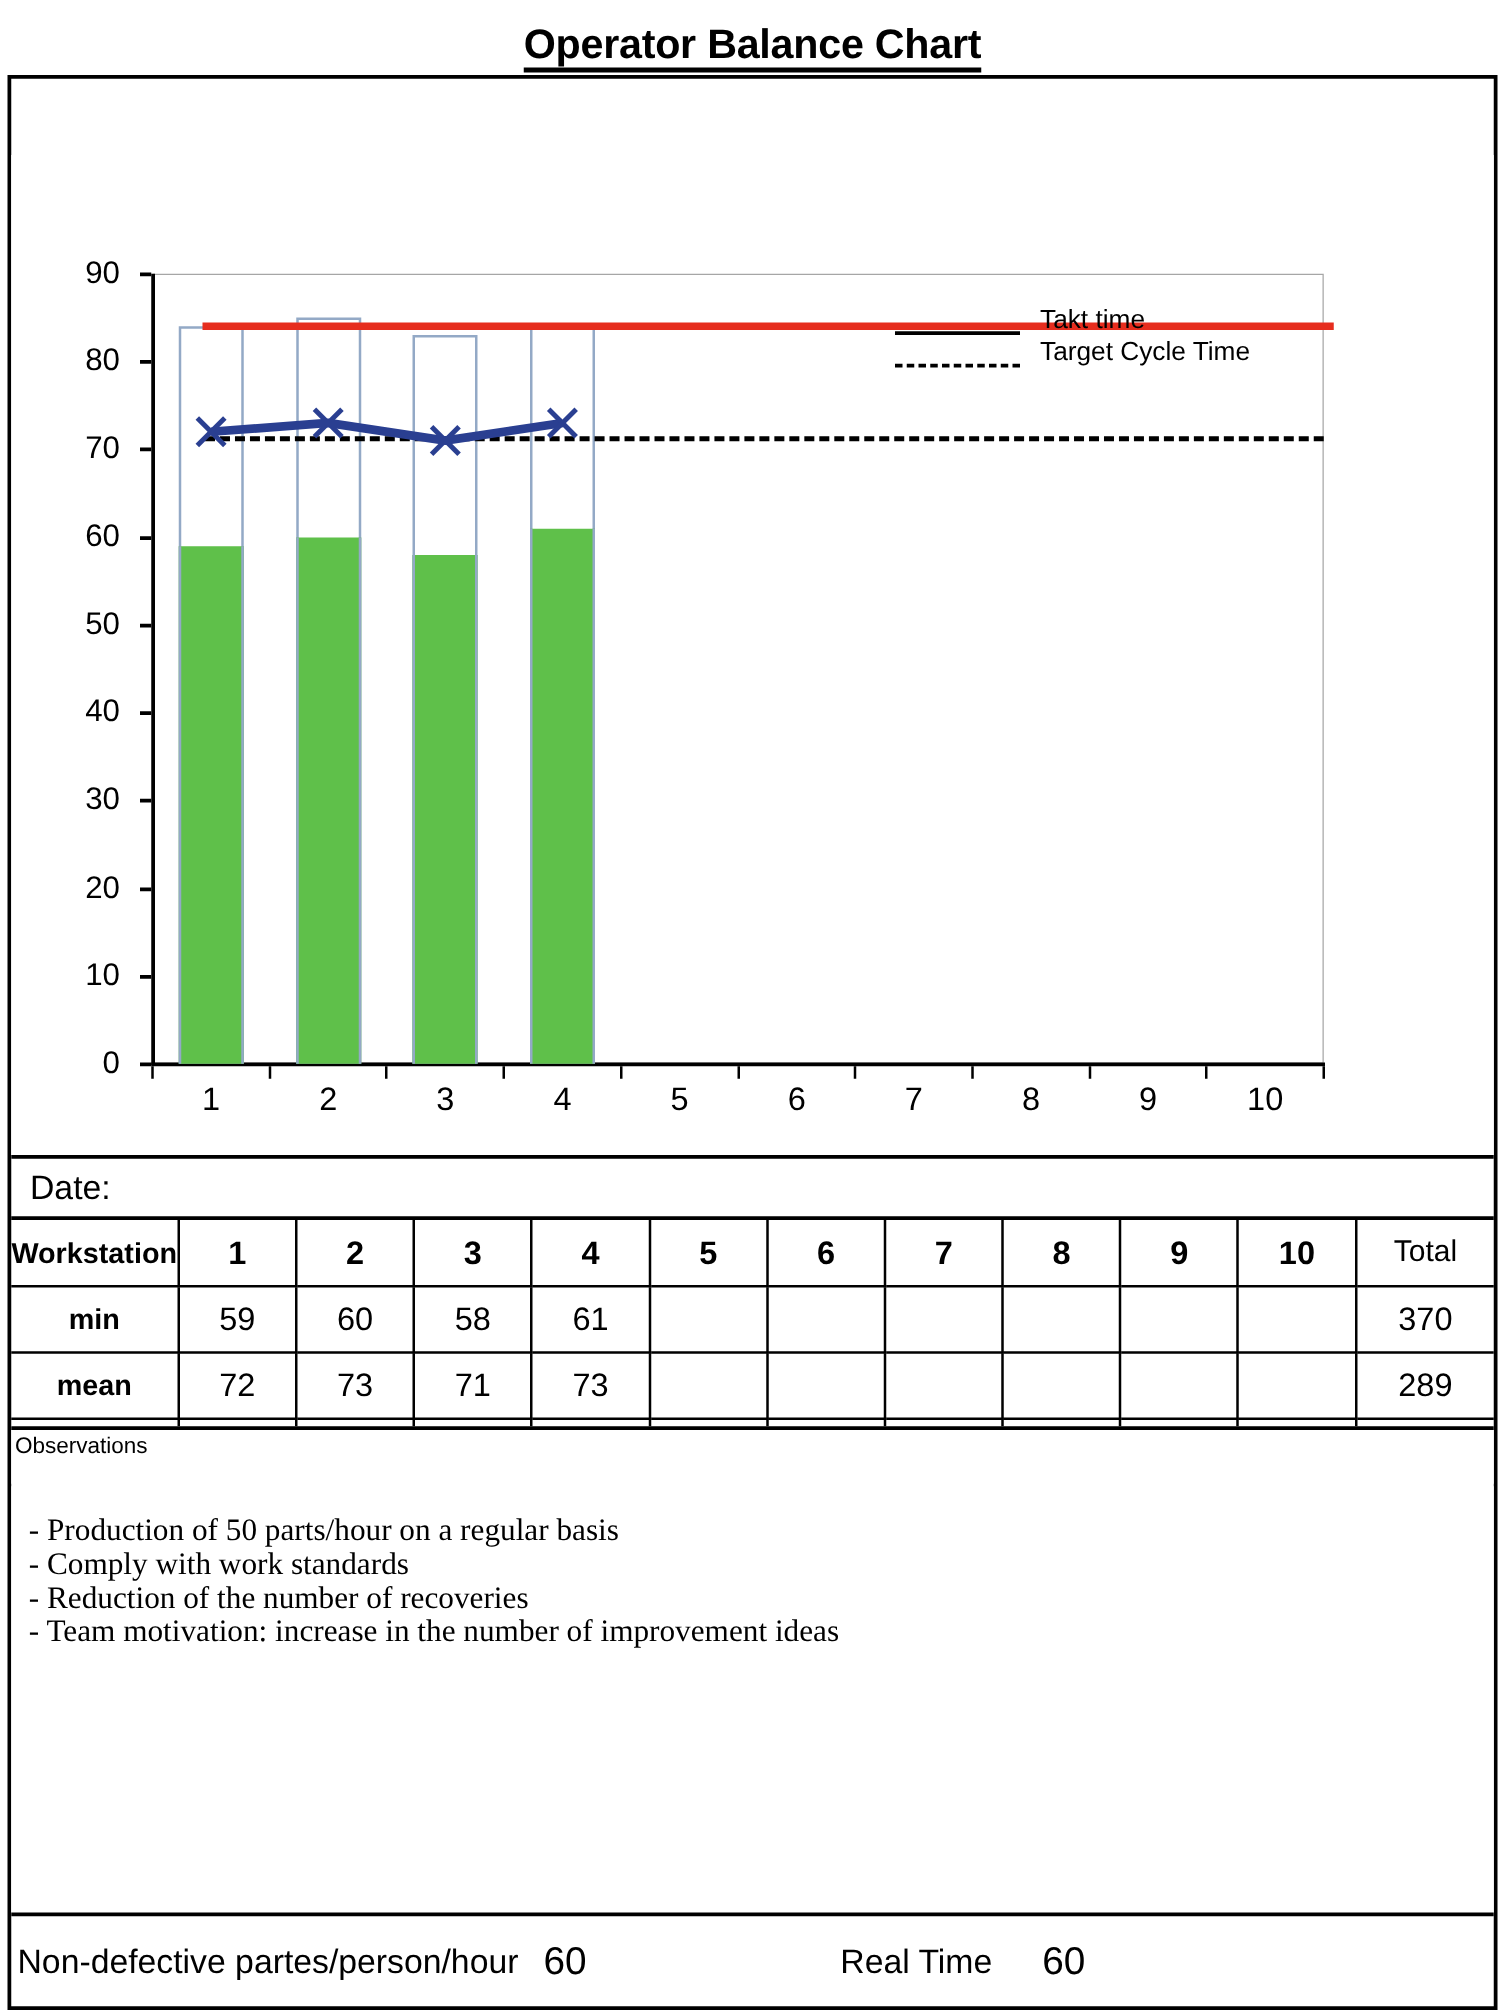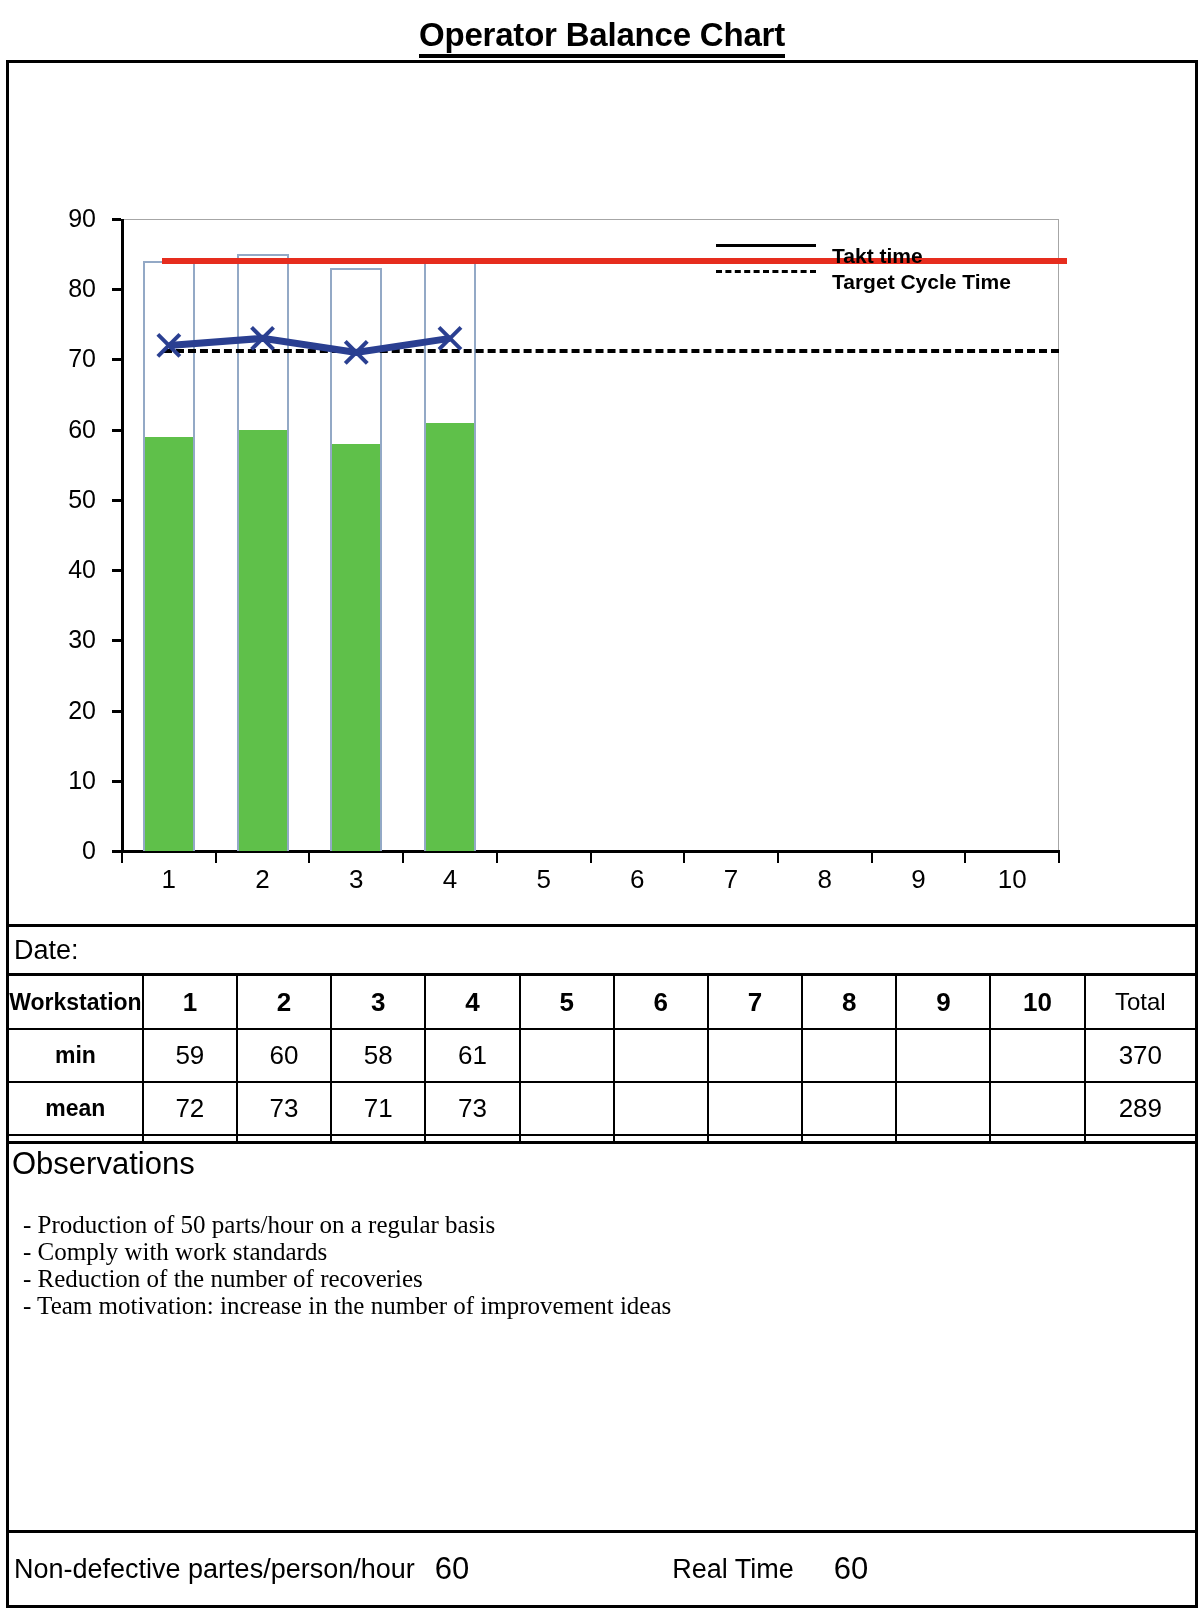--- a/index.html
+++ b/index.html
@@ -134,21 +134,21 @@
   .takt-line {
     position: absolute;
     height: 6px;
     background: #e62d1e;
   }
   .target-line {
     position: absolute;
     height: 0;
     border-top: 4px dashed #000;
   }
-  .legend-row { position: absolute; display: flex; align-items: flex-start; font-weight: bold; }
+  .legend-row { position: absolute; display: flex; align-items: flex-end; }
   .legend-solid {
     width: 100px; height: 0; border-top: 3px solid #000;
     display: inline-block;
   }
   .legend-dashed {
     width: 100px; height: 0; border-top: 3px dashed #000;
     display: inline-block;
   }
   .legend-label { margin-left: 16px; white-space: nowrap; font-size: 21px; }
 
@@ -156,21 +156,21 @@
   .mean-svg { position: absolute; left: 0; top: 0; width: 1186px; height: 803px; pointer-events: none; }
 
   
   .date-row {
     position: absolute;
     left: 0; top: 864px;
     width: 1186px; height: 49px;
     border-bottom: 3px solid #000;
     display: flex; align-items: center;
   }
-  .date-label { font-size: 27px; color: #000; padding-left: 5px; }
+  .date-label { font-size: 27px; color: #000; padding-left: 15px; }
 
   
   .data-table {
     position: absolute;
     left: 0; top: 913px;
     width: 1186px;
     border-collapse: collapse;
   }
   .data-table td {
     border: 2px solid #000;
@@ -198,21 +198,21 @@
     position: absolute;
     left: 0; top: 1078px;
     width: 1186px; height: 392px;
     border-top: 3px solid #000;
     border-bottom: 3px solid #000;
     background: #fff;
   }
   .obs-title {
     position: absolute;
     left: 3px; top: 2px;
-    font-size: 31px;
+    font-size: 18px;
     color: #000;
   }
   .obs-list {
     position: absolute;
     left: 14px; top: 67px;
     font-family: "Liberation Serif", serif;
     font-size: 25px;
     color: #000;
     line-height: 27px;
   }

